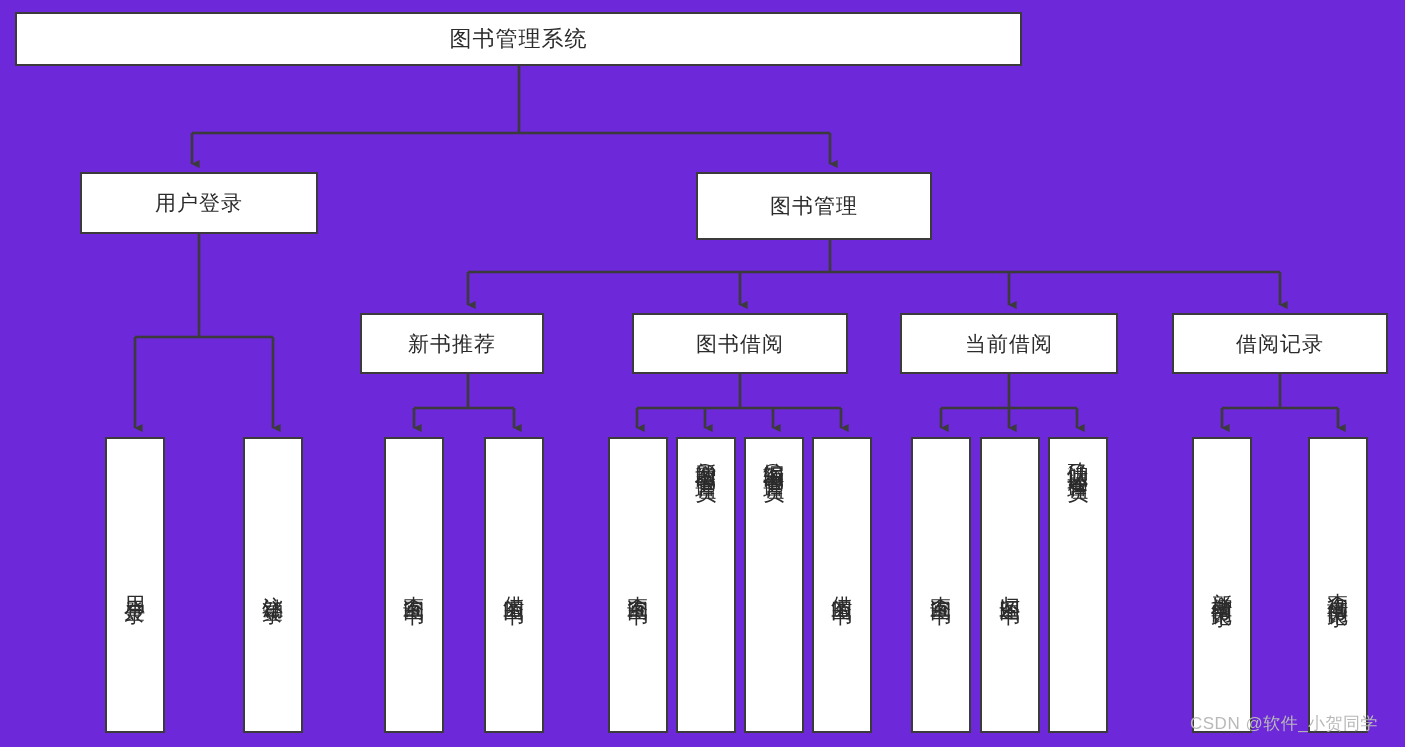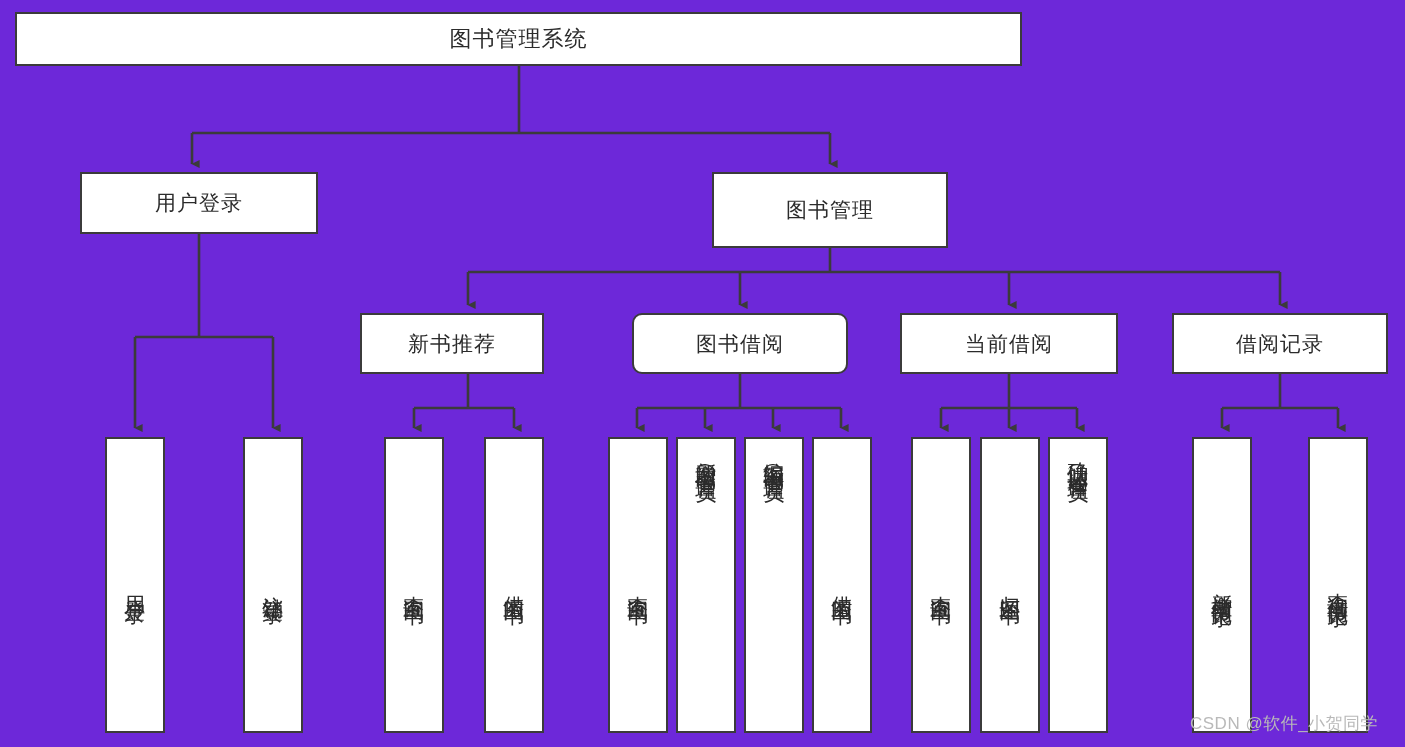--- a/index.html
+++ b/index.html
@@ -135,29 +135,29 @@
   </svg>
 
   <div class="node-box node-h" id="node-root" style="left:15px; top:12px; width:1007px; height:54px;">
     <span class="node-label">图书管理系统</span>
   </div>
 
   <div class="node-box node-h" style="left:80px; top:172px; width:238px; height:62px;">
     <span class="node-label">用户登录</span>
   </div>
 
-  <div class="node-box node-h" style="left:712px; top:172px; width:236px; height:76px;text-align:right;">
+  <div class="node-box node-h" style="left:696px; top:172px; width:236px; height:68px;text-align:right;">
     <span class="node-label">图书管理</span>
   </div>
 
   <div class="node-box node-h" style="left:360px; top:313px; width:184px; height:61px;">
     <span class="node-label">新书推荐</span>
   </div>
 
-  <div class="node-box node-h" style="left:632px; top:313px; width:216px; height:61px;border-radius:10px;">
+  <div class="node-box node-h" style="left:632px; top:313px; width:216px; height:61px;">
     <span class="node-label">图书借阅</span>
   </div>
 
   <div class="node-box node-h" style="left:1172px; top:313px; width:216px; height:61px;">
     <span class="node-label">借阅记录</span>
   </div>
 
   <div class="node-box node-h" style="left:900px; top:313px; width:218px; height:61px;">
     <span class="node-label">当前借阅</span>
   </div>

